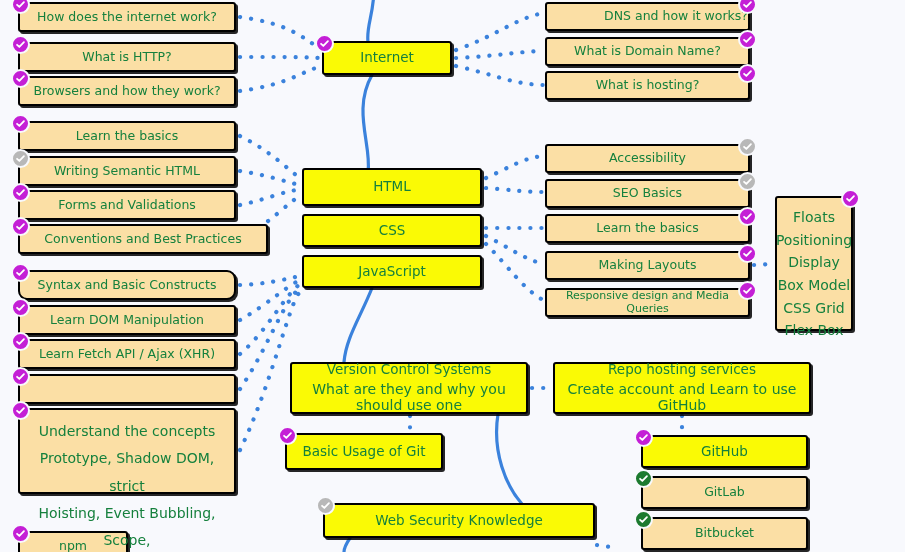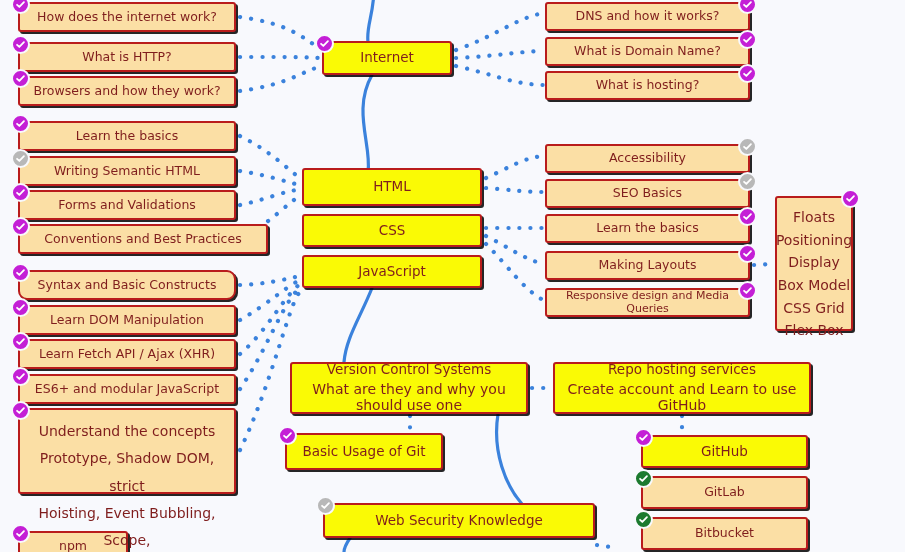--- a/index.html
+++ b/index.html
@@ -10,28 +10,28 @@
     font-family:"DejaVu Sans", sans-serif;
     overflow:hidden;
     position:relative;
   }
   #canvas{position:absolute;left:0;top:0;width:905px;height:552px;}
   #edges{position:absolute;left:0;top:0;width:905px;height:552px;pointer-events:none;}
 
   .node{
     position:absolute;
     box-sizing:border-box;
-    border:2px solid #b91c1c;
+    border:2px solid #000000;
     border-radius:3px;
     display:flex;
     flex-direction:column;
     align-items:center;
     justify-content:center;
     text-align:center;
-    color:#7f1d1d;
+    color:#15803d;
     line-height:1.18;
     box-shadow:2px 2px 0 rgba(0,0,0,0.85);
     z-index:5;
   }
   .node.sec{ background:#FBDFA5; font-size:12.5px; }
   .node.pri{ background:#FAFA05; font-size:13.5px; }
   .node.list{ background:#FBDFA5; font-size:14px; justify-content:flex-start; padding-top:8px; }
   .node .sub{ font-size:14px; margin-top:3px; }
   .node .li{ line-height:1.62; }
   .node .ml{ line-height:1.95; }
@@ -178,40 +178,39 @@
           </svg>
         </span>
         <span class="title">Learn Fetch API / Ajax (XHR)</span>
       </div>
       <div class="node sec" style="left:18px;top:374px;width:218px;height:30px;">
         <span class="badge done tl">
           <svg viewBox="0 0 16 16" aria-hidden="true">
             <path d="M3 8.4 L6.3 11.6 L13 4.6" fill="none" stroke="#ffffff" stroke-width="2.6" stroke-linecap="round" stroke-linejoin="round"></path>
           </svg>
         </span>
-        <span class="title">ES6+ and modular JavaScript</span>
       </div>
       <div class="node pri" style="left:322px;top:41px;width:130px;height:34px;">
         <span class="badge done tl">
           <svg viewBox="0 0 16 16" aria-hidden="true">
             <path d="M3 8.4 L6.3 11.6 L13 4.6" fill="none" stroke="#ffffff" stroke-width="2.6" stroke-linecap="round" stroke-linejoin="round"></path>
           </svg>
         </span>
         <span class="title">Internet</span>
       </div>
       <div class="node pri" style="left:302px;top:168px;width:180px;height:38px;">
         <span class="title">HTML</span>
       </div>
       <div class="node pri" style="left:302px;top:214px;width:180px;height:33px;">
         <span class="title">CSS</span>
       </div>
       <div class="node pri" style="left:302px;top:255px;width:180px;height:33px;">
         <span class="title">JavaScript</span>
       </div>
-      <div class="node sec" style="left:545px;top:2px;width:205px;height:29px;">
+      <div class="node sec" style="left:545px;top:2px;width:205px;height:29px;align-items:flex-end;">
         <span class="badge done tr">
           <svg viewBox="0 0 16 16" aria-hidden="true">
             <path d="M3 8.4 L6.3 11.6 L13 4.6" fill="none" stroke="#ffffff" stroke-width="2.6" stroke-linecap="round" stroke-linejoin="round"></path>
           </svg>
         </span>
         <span class="title">DNS and how it works?</span>
       </div>
       <div class="node sec" style="left:545px;top:37px;width:205px;height:29px;">
         <span class="badge done tr">
           <svg viewBox="0 0 16 16" aria-hidden="true">

